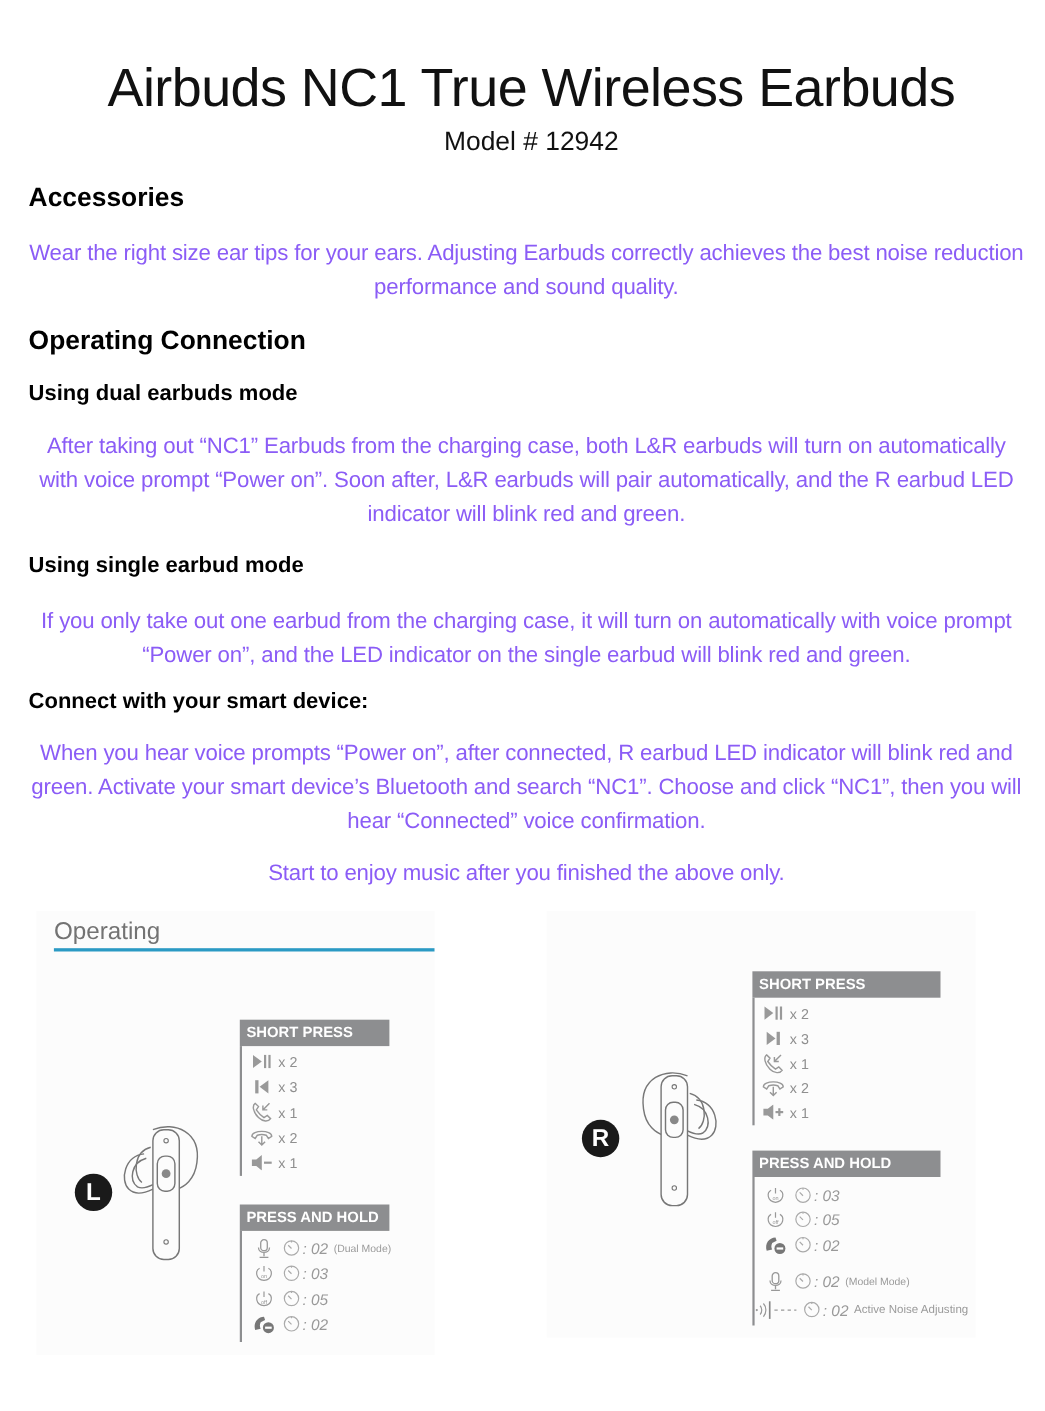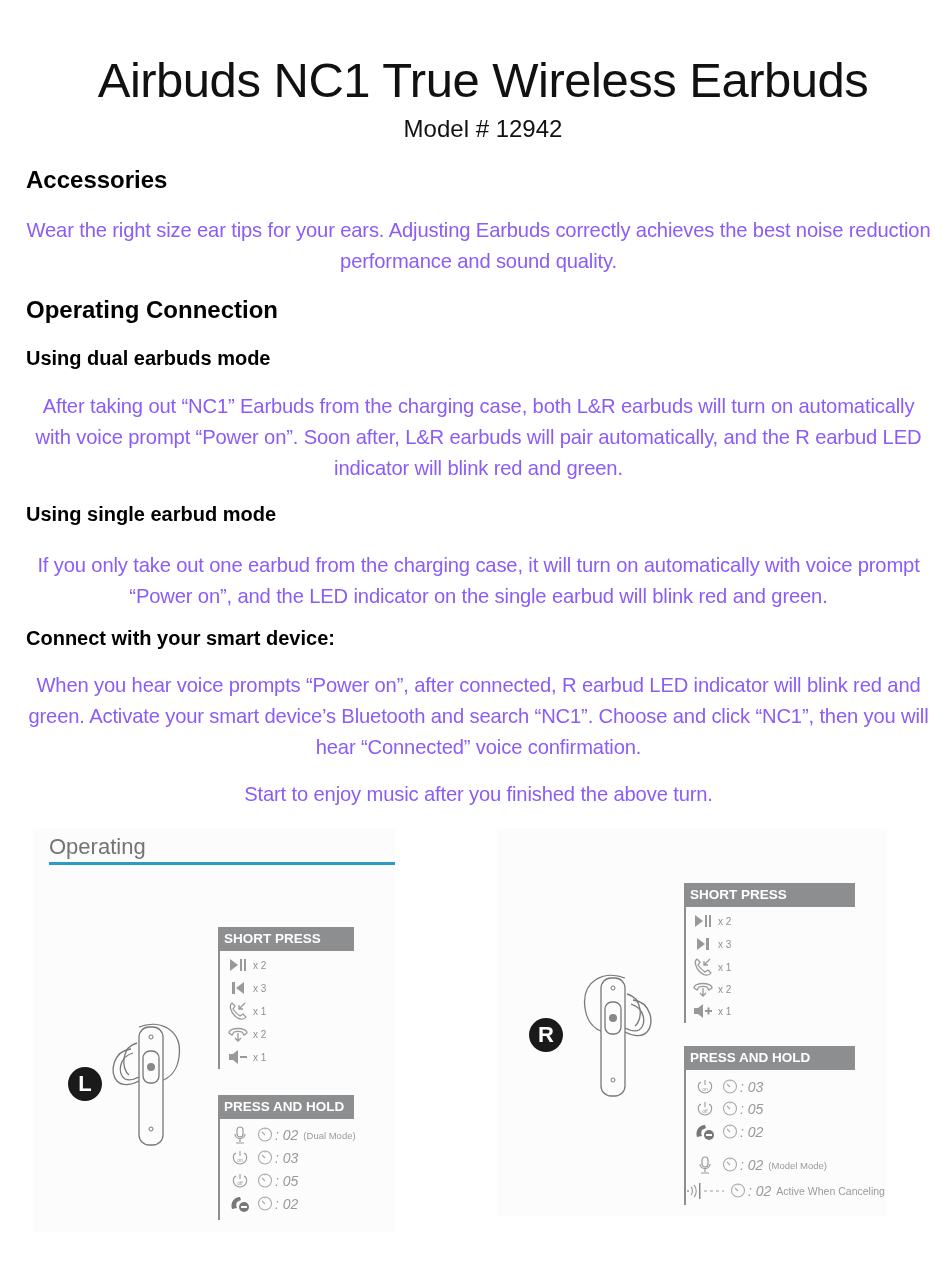--- a/index.html
+++ b/index.html
@@ -16,21 +16,21 @@
   
   .panel { position:absolute; background:#fcfcfc; }
   .op-title { position:absolute; left:16px; top:6px; font-size:22px; color:#737373; }
   .op-rule { position:absolute; left:16px; top:34px; width:346px; height:3px; background:#2b9ac4; }
   .box-head { position:absolute; height:24px; background:#8d8e90; color:#fff; font-weight:bold;
               font-size:13.5px; line-height:24px; padding-left:6px; box-sizing:border-box; }
   .box-rule { position:absolute; width:2px; background:#8d8e90; }
   .row { position:absolute; height:22px; display:flex; align-items:center; color:#9a9a9a; font-size:13px; }
   .row .ic { width:26px; height:20px; display:flex; align-items:center; justify-content:center; }
   .row .ic svg { display:block; }
-  .row .cnt { margin-left:2px; font-size:10px; color:#8f8f8f; }
+  .row .cnt { margin-left:2px; font-size:13px; color:#8f8f8f; }
   .hold .tm { margin-left:4px; display:flex; align-items:center; font-size:14px; color:#999; }
   .hold .tm .val { margin-left:2px;font-style:italic; }
   .note { font-size:9.5px; color:#9a9a9a; margin-left:5px; }
   .badge { position:absolute; width:34px; height:34px; border-radius:50%; background:#1a1a1a; color:#fff;
            font-weight:bold; font-size:22px; line-height:34px; text-align:center; }
   .earbud { position:absolute; }
 </style>
 </head>
 <body>
 
@@ -44,21 +44,21 @@
   <div class="h2" style="top:296px">Operating Connection</div>
 
   <div class="h3" style="top:347px">Using dual earbuds mode</div>
   <div class="p" style="top:391px">After taking out “NC1” Earbuds from the charging case, both L&amp;R earbuds will turn on automatically with voice prompt “Power on”. Soon after, L&amp;R earbuds will pair automatically, and the R earbud LED indicator will blink red and green.</div>
 
   <div class="h3" style="top:503px">Using single earbud mode</div>
   <div class="p" style="top:550px">If you only take out one earbud from the charging case, it will turn on automatically with voice prompt “Power on”, and the LED indicator on the single earbud will blink red and green.</div>
 
   <div class="h3" style="top:627px">Connect with your smart device:</div>
   <div class="p" style="top:670px">When you hear voice prompts “Power on”, after connected, R earbud LED indicator will blink red and green. Activate your smart device’s Bluetooth and search “NC1”. Choose and click “NC1”, then you will hear “Connected” voice confirmation.</div>
-  <div class="p" style="top:779px">Start to enjoy music after you finished the above turn.</div>
+  <div class="p" style="top:779px">Start to enjoy music after you finished the above only.</div>
 </div>
 
 <div class="panel" style="left:33px; top:828px; width:362px; height:404px;">
   <div class="op-title">Operating</div>
   <div class="op-rule"></div>
 
   <div class="badge" style="left:35px; top:239px;">L</div>
   <svg class="earbud" style="left:76px; top:193px;" width="80" height="130" viewBox="0 0 80 130">
     <g fill="none" stroke="#777" stroke-width="1.3">
       <path d="M30 6 C50 -2 74 8 70 36 C68 52 58 58 52 60"></path>
@@ -334,16 +334,16 @@
           <rect x="13" y="1" width="1.5" height="16" fill="#888"></rect>
           <path d="M18 9 L38 9" stroke="#999" stroke-width="1.1" stroke-dasharray="3 3"></path>
         </svg>
       </span>
     <span class="tm">
         <span><svg width="16" height="16" viewBox="0 0 16 16">
             <circle cx="8" cy="8.5" r="6.5" fill="none" stroke="#aaa" stroke-width="1.1"></circle>
             <path d="M8 2 L8 3.5 M5 6 L8 9" stroke="#aaa" stroke-width="1.1"></path>
           </svg></span>
         <span class="val">: 02</span>
-        <span class="note" style="font-size:10.5px;">Active When Canceling</span>
+        <span class="note" style="font-size:10.5px;">Active Noise Adjusting</span>
       </span>
   </div>
 </div>
 
 </body></html>

